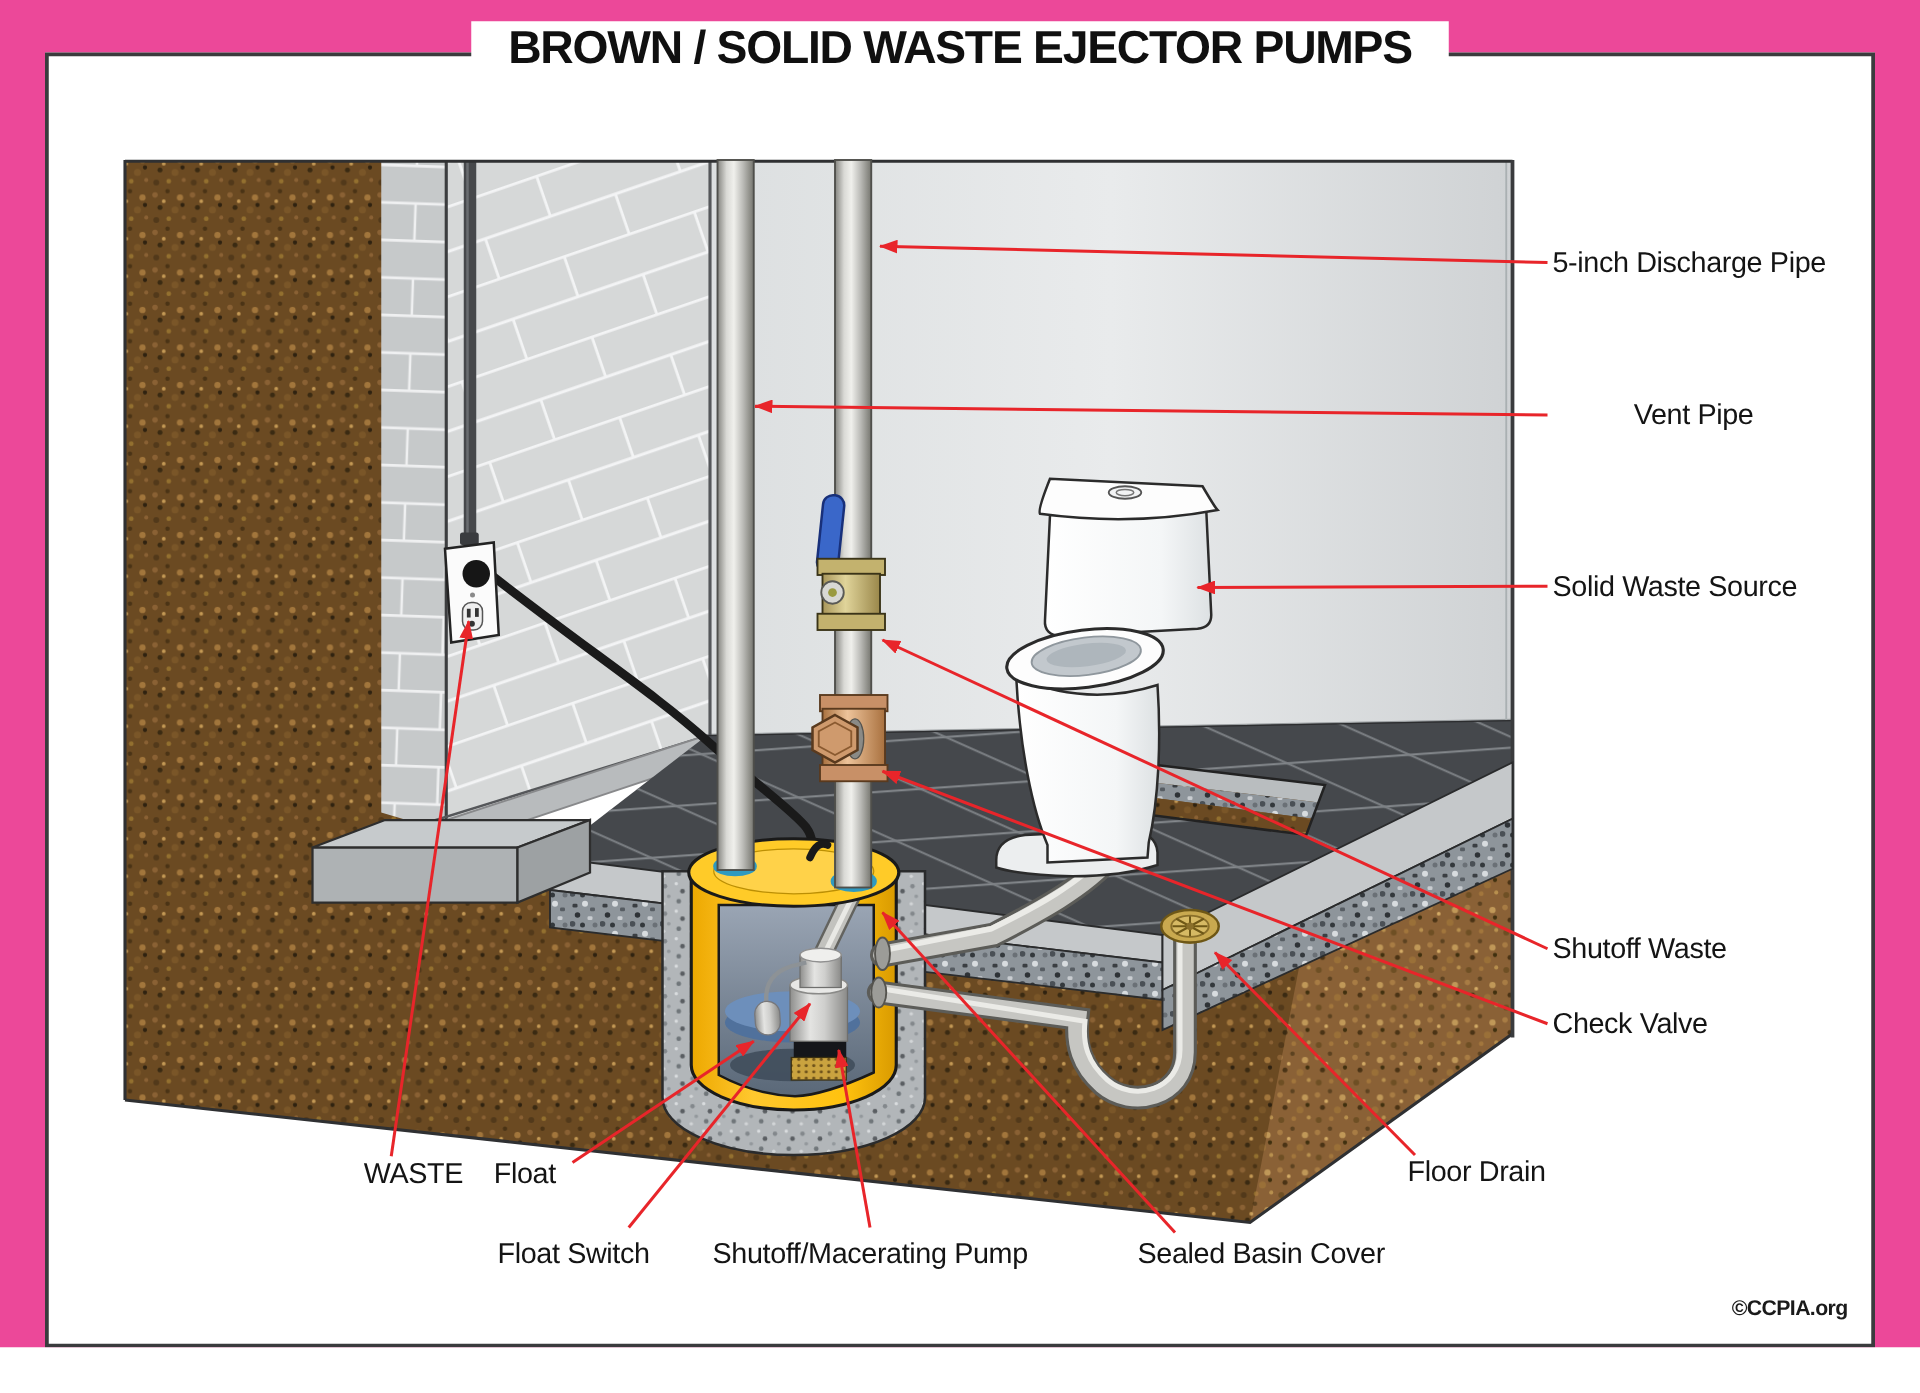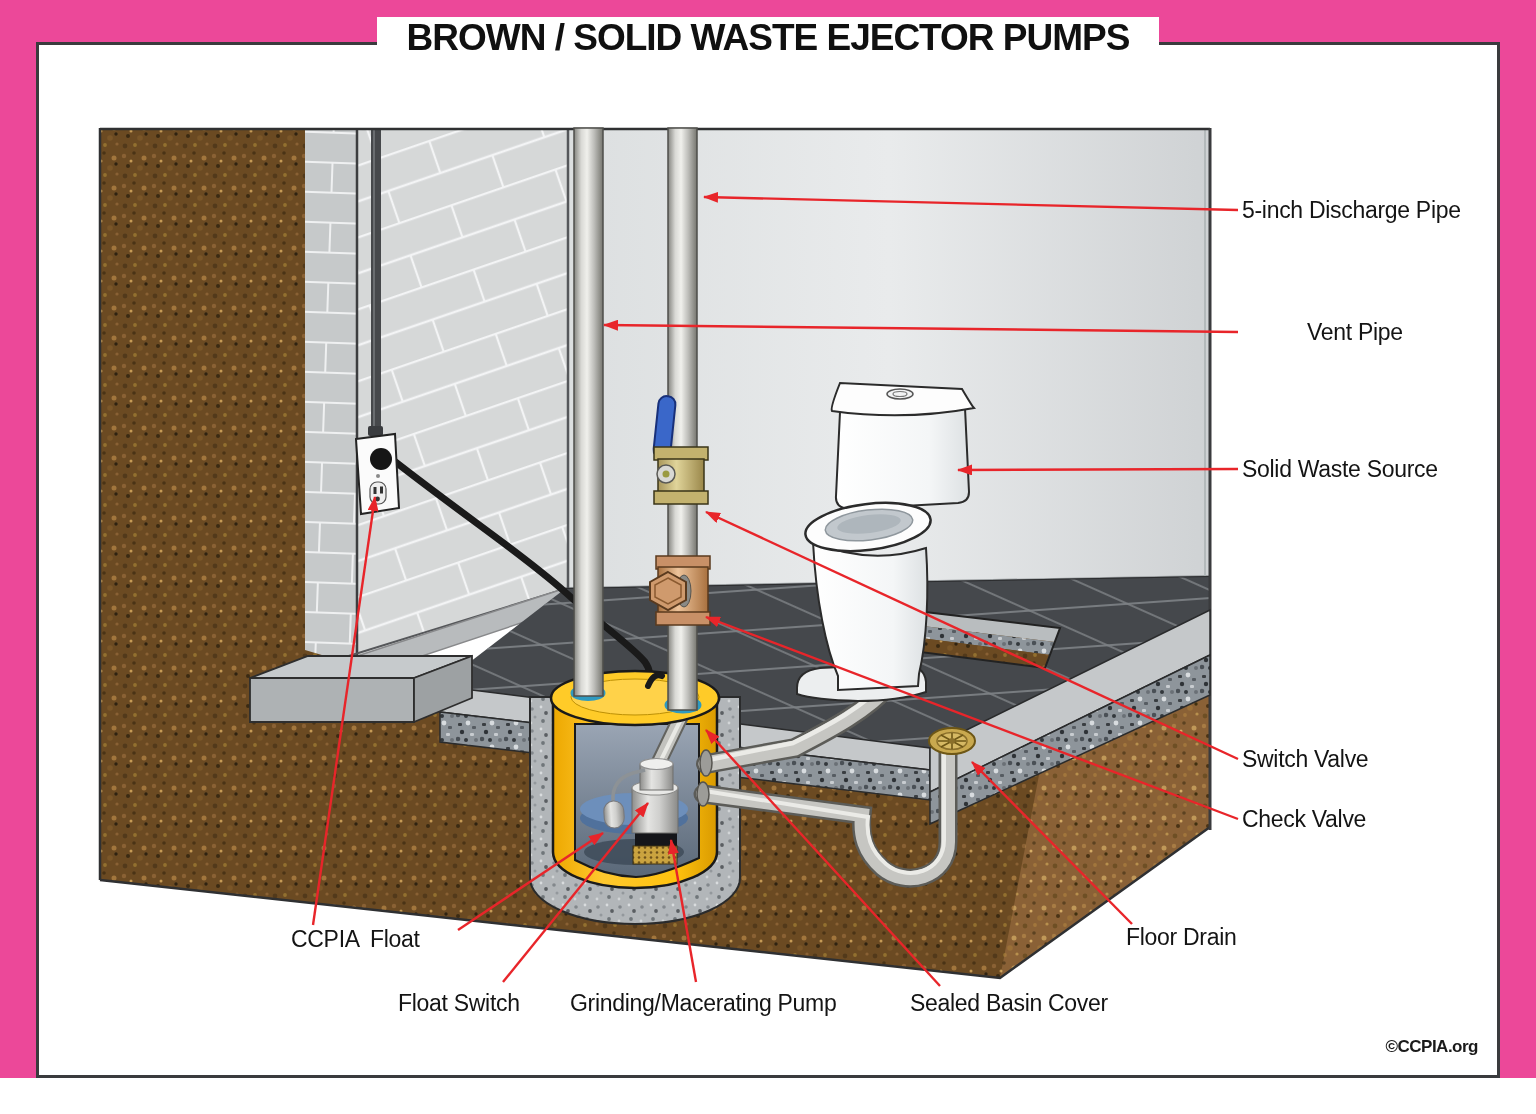--- a/index.html
+++ b/index.html
@@ -339,23 +339,23 @@
       <line x1="458" y1="930" x2="603" y2="833" marker-end="url(#arr)"></line>
       <line x1="503" y1="982" x2="648" y2="803" marker-end="url(#arr)"></line>
       <line x1="696" y1="982" x2="671" y2="840" marker-end="url(#arr)"></line>
       <line x1="940" y1="986" x2="706" y2="730" marker-end="url(#arr)"></line>
     </g>
   </svg>
 
   <div class="lbl" style="left:1242px;top:210px">5-inch Discharge Pipe</div>
   <div class="lbl" style="left:1307px;top:332px">Vent Pipe</div>
   <div class="lbl" style="left:1242px;top:469px">Solid Waste Source</div>
-  <div class="lbl" style="left:1242px;top:759px">Switch Valve</div>
+  <div class="lbl" style="left:1242px;top:759px">Shutoff Waste</div>
   <div class="lbl" style="left:1242px;top:819px">Check Valve</div>
   <div class="lbl" style="left:1126px;top:937px">Floor Drain</div>
-  <div class="lbl" style="left:291px;top:939px">CCPIA</div>
-  <div class="lbl" style="left:370px;top:939px">Float</div>
+  <div class="lbl" style="left:291px;top:939px">WASTE</div>
+  <div class="lbl" style="left:395px;top:939px">Float</div>
   <div class="lbl" style="left:398px;top:1003px">Float Switch</div>
-  <div class="lbl" style="left:570px;top:1003px">Grinding/Macerating Pump</div>
+  <div class="lbl" style="left:570px;top:1003px">Shutoff/Macerating Pump</div>
   <div class="lbl" style="left:910px;top:1003px">Sealed Basin Cover</div>
   <div id="copyright">©CCPIA.org</div>
 
 </div>
 
 </body></html>

